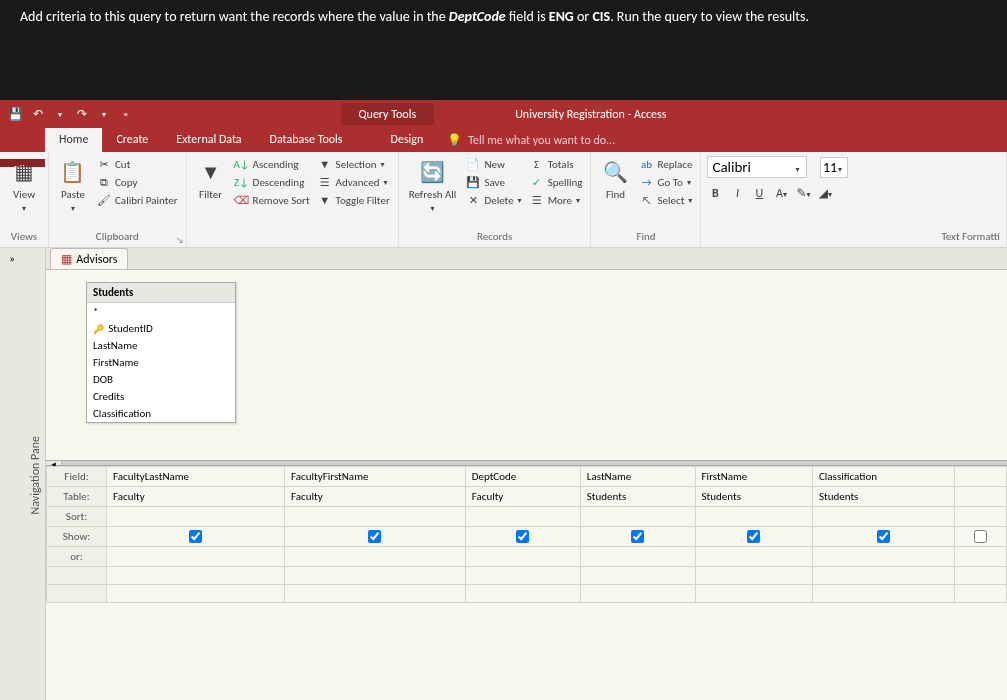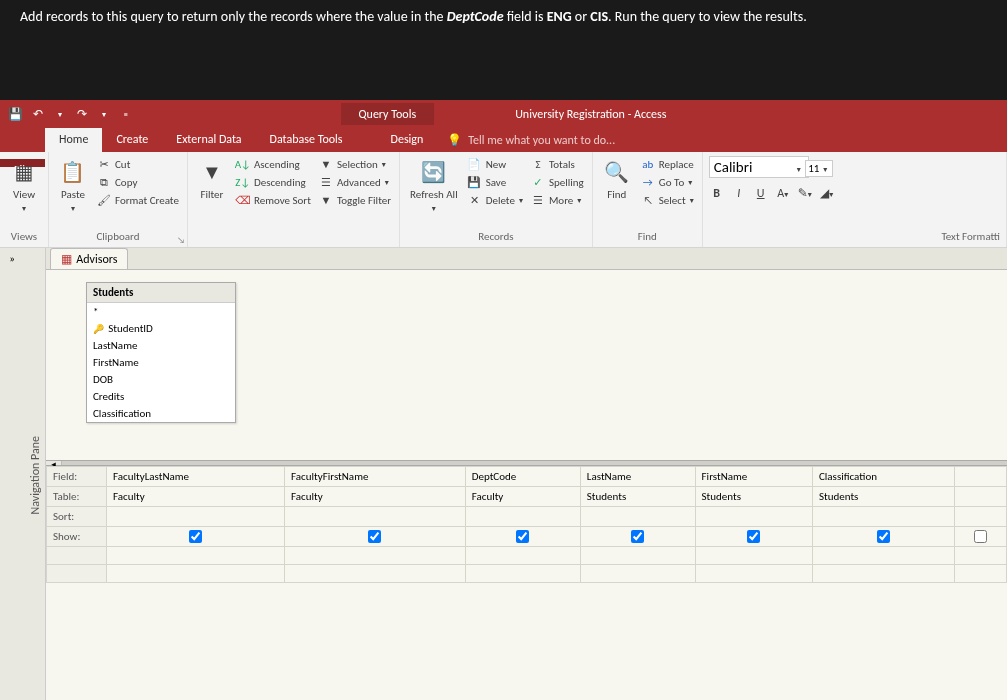--- a/index.html
+++ b/index.html
@@ -24,50 +24,50 @@
 .ribbon { background: #f3f3f3; height: 96px; border-bottom: 1px solid #d4d4d4; display: flex; font-size: 11px; color: #444; }
 .rgroup { border-right: 1px solid #e0e0e0; padding: 2px 6px; display: flex; flex-direction: column; justify-content: space-between; }
 .rgroup-body { display: flex; gap: 4px; flex: 1; align-items: flex-start; padding-top: 2px; }
 .rgroup-label { text-align: center; font-size: 11px; color: #666; padding-bottom: 2px; }
 .big-btn { display: flex; flex-direction: column; align-items: center; gap: 2px; padding: 2px 4px; cursor: pointer; }
 .big-icon { width: 28px; height: 28px; display: flex; align-items: center; justify-content: center; font-size: 20px; }
 .small-list { display: flex; flex-direction: column; gap: 2px; }
 .small-btn { display: flex; align-items: center; gap: 4px; padding: 1px 2px; cursor: pointer; white-space: nowrap; }
 .small-icon { width: 14px; height: 14px; display: flex; align-items: center; justify-content: center; font-size: 11px; }
 .font-select { border: 1px solid #ccc; padding: 1px 4px; background: #fff; font-size: 15px; width: 100px; }
-.size-select { border: 1px solid #ccc; padding: 1px 2px; background: #fff; font-size: 11px; width: 28px; margin-left: 2px; }
+.size-select { border: 1px solid #ccc; padding: 1px 2px; background: #fff; font-size: 14px; width: 28px; margin-left: 18px; }
 .text-fmt-row { display: flex; gap: 6px; margin-top: 4px; align-items: center; }
 .fmt-btn { width: 16px; text-align: center; cursor: pointer; font-size: 12px; }
 .workspace { display: flex; height: 454px; background: #e8e8e0; }
 .nav-collapse { width: 22px; background: #e8e8e0; border-right: 1px solid #ccc; display: flex; align-items: center; justify-content: center; }
 .nav-collapse-text { writing-mode: vertical-rl; transform: rotate(180deg); font-size: 12px; color: #555; }
 .nav-toggle { width: 24px; background: #e8e8e0; display: flex; align-items: flex-start; justify-content: center; padding-top: 4px; font-size: 11px; }
 .content { flex: 1; display: flex; flex-direction: column; }
 .obj-tabs { height: 22px; background: #e5e5dc; border-bottom: 1px solid #bbb; display: flex; padding-left: 4px; }
 .obj-tab { background: #f7f7f0; border: 1px solid #bbb; border-bottom: none; padding: 2px 10px; font-size: 12px; display: flex; align-items: center; gap: 4px; border-radius: 3px 3px 0 0; }
 .design-area { flex: 1; display: flex; flex-direction: column; }
 .upper-pane { height: 190px; background: #f7f7ef; padding: 12px 40px; position: relative; }
 .table-box { width: 150px; background: #fff; border: 1px solid #aaa; font-size: 11px; box-shadow: 1px 1px 2px rgba(0,0,0,.15); }
 .table-title { background: #e8e8e0; padding: 3px 6px; font-weight: bold; border-bottom: 1px solid #ccc; }
 .table-field { padding: 2px 6px; display: flex; align-items: center; gap: 4px; }
 .pk { font-size: 9px; }
 .splitter { height: 6px; background: #d0d0c8; border-top: 1px solid #aaa; border-bottom: 1px solid #aaa; display: flex; }
 .splitter-scroll { width: 16px; background: #e8e8e0; border-right: 1px solid #bbb; text-align: center; font-size: 9px; line-height: 6px; }
 .qbe { flex: 1; background: #f7f7ef; overflow: auto; }
 .qbe table { border-collapse: collapse; font-size: 11px; width: 100%; }
 .qbe td, .qbe th { border: 1px solid #d5d5cc; padding: 3px 6px; height: 18px; text-align: left; font-weight: normal; }
-.qbe .row-label { width: 60px; text-align: left; background: #f0f0e8; color: #555; }
+.qbe .row-label { width: 60px; text-align: center; background: #f0f0e8; color: #555; }
 .qbe input[type=checkbox] { margin: 0 auto; display: block; }
 .expand-dialog { position: absolute; right: 2px; bottom: 2px; font-size: 9px; color: #888; }
 </style>
 </head>
 <body>
 
 <div class="instruction">
-  <span>Add records to this query to return only the records where the value in the </span><i>DeptCode</i><span> field is </span><b>ENG</b><span> or </span><b>CIS</b><span>. Run the query to view the results.</span>
+  <span>Add criteria to this query to return want the records where the value in the </span><i>DeptCode</i><span> field is </span><b>ENG</b><span> or </span><b>CIS</b><span>. Run the query to view the results.</span>
 </div>
 
 <div class="app">
 
   <div class="titlebar">
     <div class="qat">
       <span class="qat-icon">💾</span>
       <span class="qat-icon">↶</span>
       <span class="qat-icon" style="font-size:8px">▾</span>
       <span class="qat-icon">↷</span>
@@ -116,21 +116,21 @@
           <div class="small-btn">
               <span class="small-icon">✂</span>
               <span>Cut</span>
             </div>
           <div class="small-btn">
               <span class="small-icon">⧉</span>
               <span>Copy</span>
             </div>
           <div class="small-btn">
               <span class="small-icon">🖌</span>
-              <span>Format Create</span>
+              <span>Calibri Painter</span>
             </div>
         </div>
       </div>
       <div class="rgroup-label">Clipboard</div>
       <span class="expand-dialog">↘</span>
     </div>
 
     <div class="rgroup">
       <div class="rgroup-body">
         <div class="big-btn">
@@ -338,20 +338,30 @@
                     <input type="checkbox" checked="" style="">
                   </td>
               <td>
                     <input type="checkbox" checked="" style="">
                   </td>
               <td>
                     <input type="checkbox" style="">
                   </td>
             </tr>
             <tr>
+              <td class="row-label">or:</td>
+              <td></td>
+                  <td></td>
+                  <td></td>
+                  <td></td>
+                  <td></td>
+                  <td></td>
+                  <td></td>
+            </tr>
+            <tr>
                   <td class="row-label"></td>
                   <td></td>
                   <td></td>
                   <td></td>
                   <td></td>
                   <td></td>
                   <td></td>
                   <td></td>
                 </tr>
             <tr>

